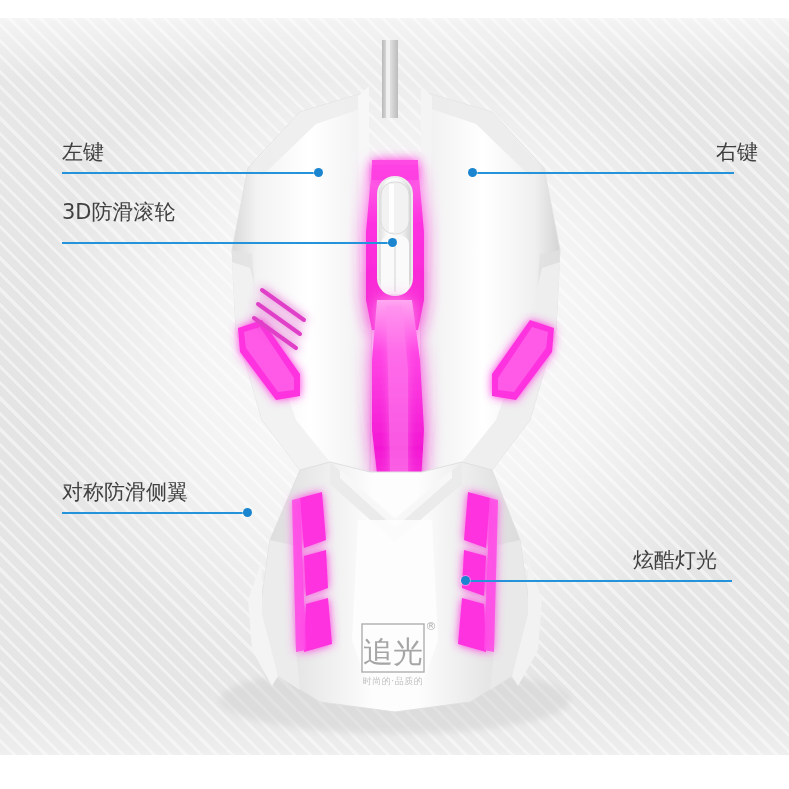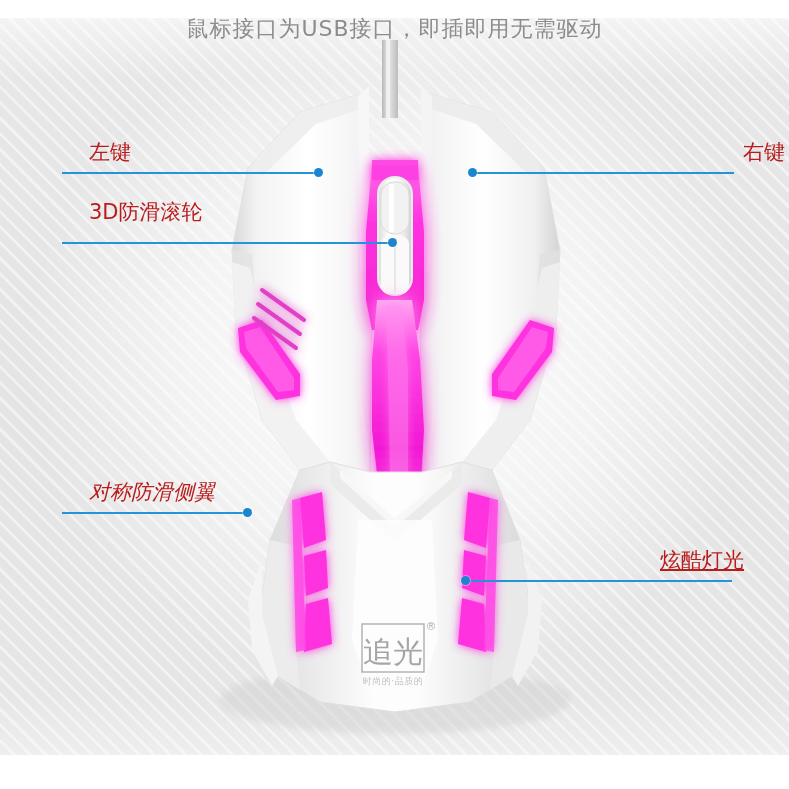--- a/index.html
+++ b/index.html
@@ -75,24 +75,23 @@
     width: 789px;
     height: 789px;
     pointer-events: none;
   }
 
   
   .callout { position: absolute; }
   .callout .lbl {
     position: absolute;
     font-size: 21px;
-    color: #b91c1c;
+    color: #404040;
     white-space: nowrap;
     line-height: 24px;
-    margin-left: 27px;
   }
   .callout .line {
     position: absolute;
     height: 2px;
     background: #2493da;
   }
   .callout .dot {
     position: absolute;
     width: 9px;
     height: 9px;
@@ -105,21 +104,20 @@
 <body>
 
 <div id="stage">
 
   <div class="bg-base"></div>
   <div class="bg-stripes"></div>
   <div class="bg-vignette"></div>
   <div class="bg-topband"></div>
   <div class="bg-botband"></div>
 
-  <div class="heading">鼠标接口为USB接口，即插即用无需驱动</div>
 
   <svg id="mouse" viewBox="0 0 789 789">
     <defs>
       <linearGradient id="gShellL" x1="0" y1="0" x2="1" y2="0">
         <stop offset="0" stop-color="#d9d9d9"></stop>
         <stop offset="0.18" stop-color="#f3f3f3"></stop>
         <stop offset="0.55" stop-color="#ffffff"></stop>
         <stop offset="1" stop-color="#f0f0f0"></stop>
       </linearGradient>
       <linearGradient id="gShellR" x1="1" y1="0" x2="0" y2="0">
@@ -285,24 +283,24 @@
     <div class="dot" style="left:468px; top:168px;"></div>
   </div>
 
   <div class="callout">
     <div class="lbl" style="left:62px;  top:200px;">3D防滑滚轮</div>
     <div class="line" style="left:62px;  top:242px; width:331px;"></div>
     <div class="dot" style="left:388px; top:238px;"></div>
   </div>
 
   <div class="callout">
-    <div class="lbl" style="left:62px;  top:480px;font-style:italic;">对称防滑侧翼</div>
+    <div class="lbl" style="left:62px;  top:480px;">对称防滑侧翼</div>
     <div class="line" style="left:62px;  top:512px; width:186px;"></div>
     <div class="dot" style="left:243px; top:508px;"></div>
   </div>
 
   <div class="callout">
-    <div class="lbl" style="left:633px; top:548px;text-decoration:underline;">炫酷灯光</div>
+    <div class="lbl" style="left:633px; top:548px;">炫酷灯光</div>
     <div class="line" style="left:466px; top:580px; width:266px;"></div>
     <div class="dot" style="left:461px; top:576px;"></div>
   </div>
 
 </div>
 
 </body></html>

